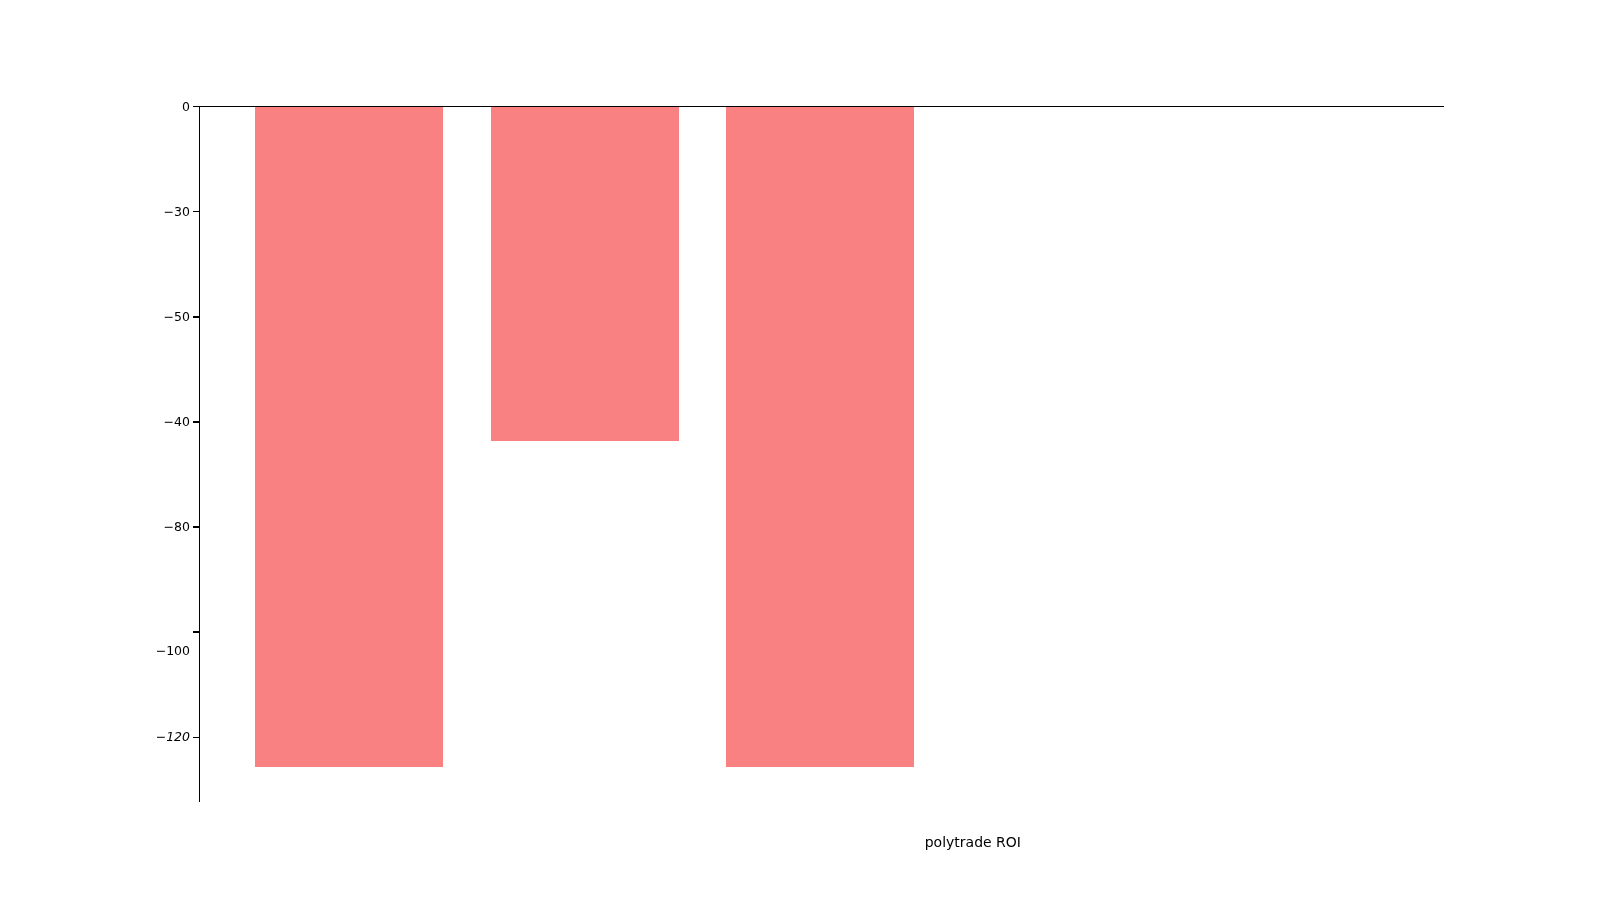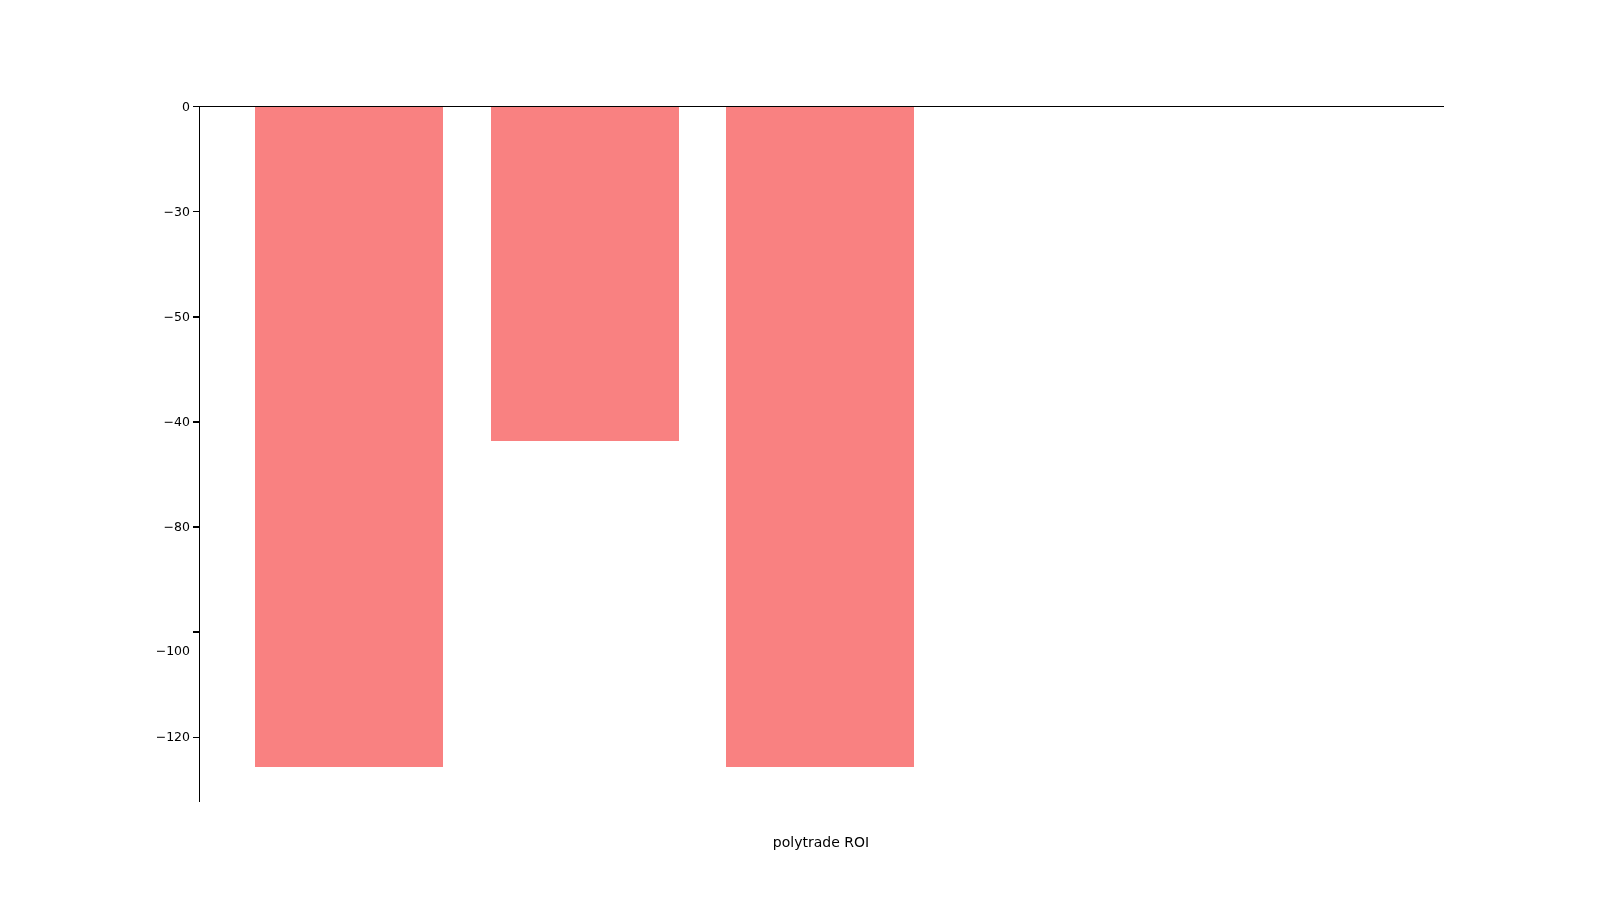--- a/index.html
+++ b/index.html
@@ -62,21 +62,21 @@
     font-size: 20px;
     color: rgba(0, 0, 0, 0.5);
   }
   .xlabel {
     position: absolute;
     left: 621px;
     top: 833px;
     width: 400px;
     height: 19px;
     line-height: 19px;
-    text-align: center;
+    text-align: right;
     font-size: 14px;
     color: #000000;
   }
 </style>
 </head>
 <body>
 
 <div class="figure">
   <div id="plot-area">
 
@@ -90,21 +90,21 @@
       <div class="tick-label" style="top: 203.64px;">−30</div>
       <div class="tick-mark" style="top: 316.03px;"></div>
       <div class="tick-label" style="top: 308.78px;">−50</div>
       <div class="tick-mark" style="top: 421.17px;"></div>
       <div class="tick-label" style="top: 413.92px;">−40</div>
       <div class="tick-mark" style="top: 526.309px;"></div>
       <div class="tick-label" style="top: 519.059px;">−80</div>
       <div class="tick-mark" style="top: 631.449px;"></div>
       <div class="tick-label" style="top: 643px;">−100</div>
       <div class="tick-mark" style="top: 736.589px;"></div>
-      <div class="tick-label" style="top: 729.339px;">−120</div>
+      <div class="tick-label" style="top: 729.339px; font-style: italic;">−120</div>
       <div class="bar" style="left: 255px; top: 106.5px; width: 188px; height: 660.804px; background: rgb(249, 129, 129);"></div>
       <div class="bar" style="left: 490.5px; top: 106.5px; width: 188px; height: 334.345px; background: rgb(249, 129, 129);"></div>
       <div class="bar" style="left: 726px; top: 106.5px; width: 188px; height: 660.804px; background: rgb(249, 129, 129);"></div>
     </div>
 
 
   <div class="xlabel">polytrade ROI</div>
 </div>
 
 </body></html>

